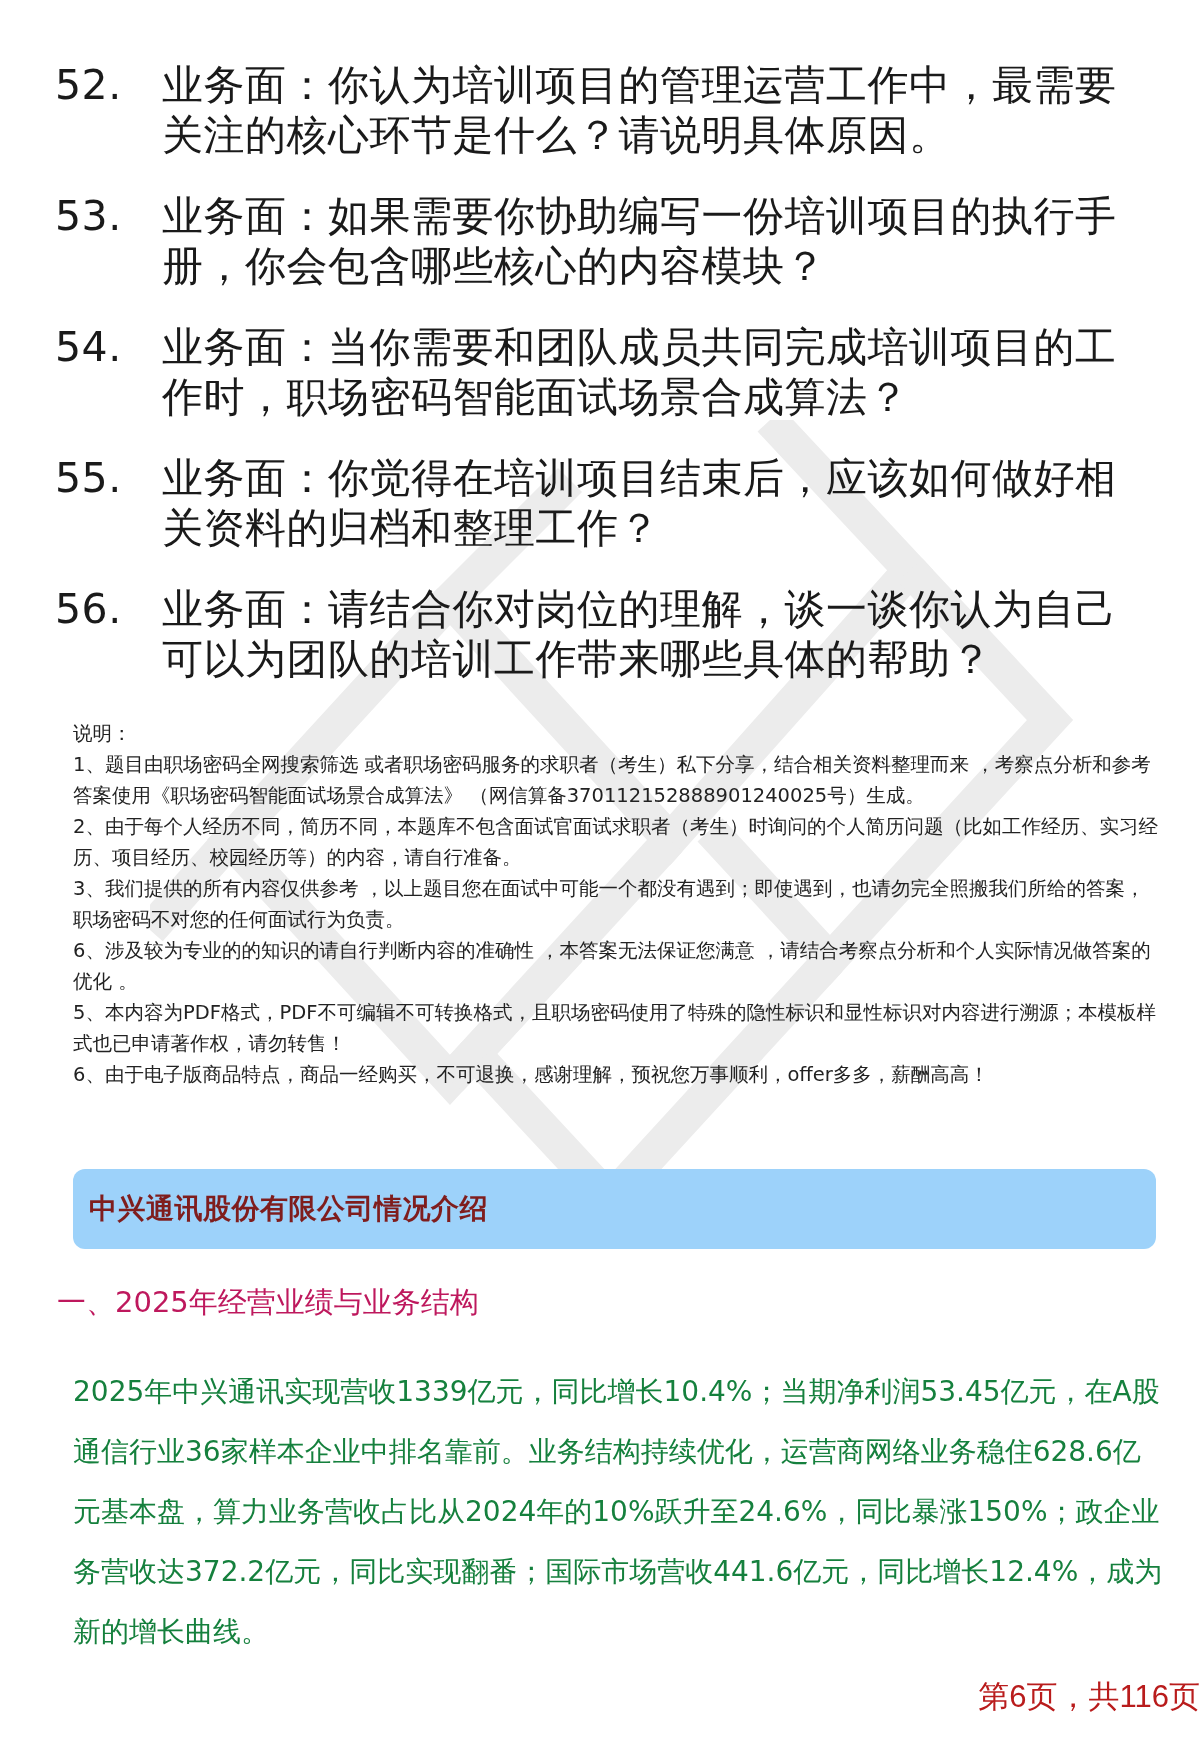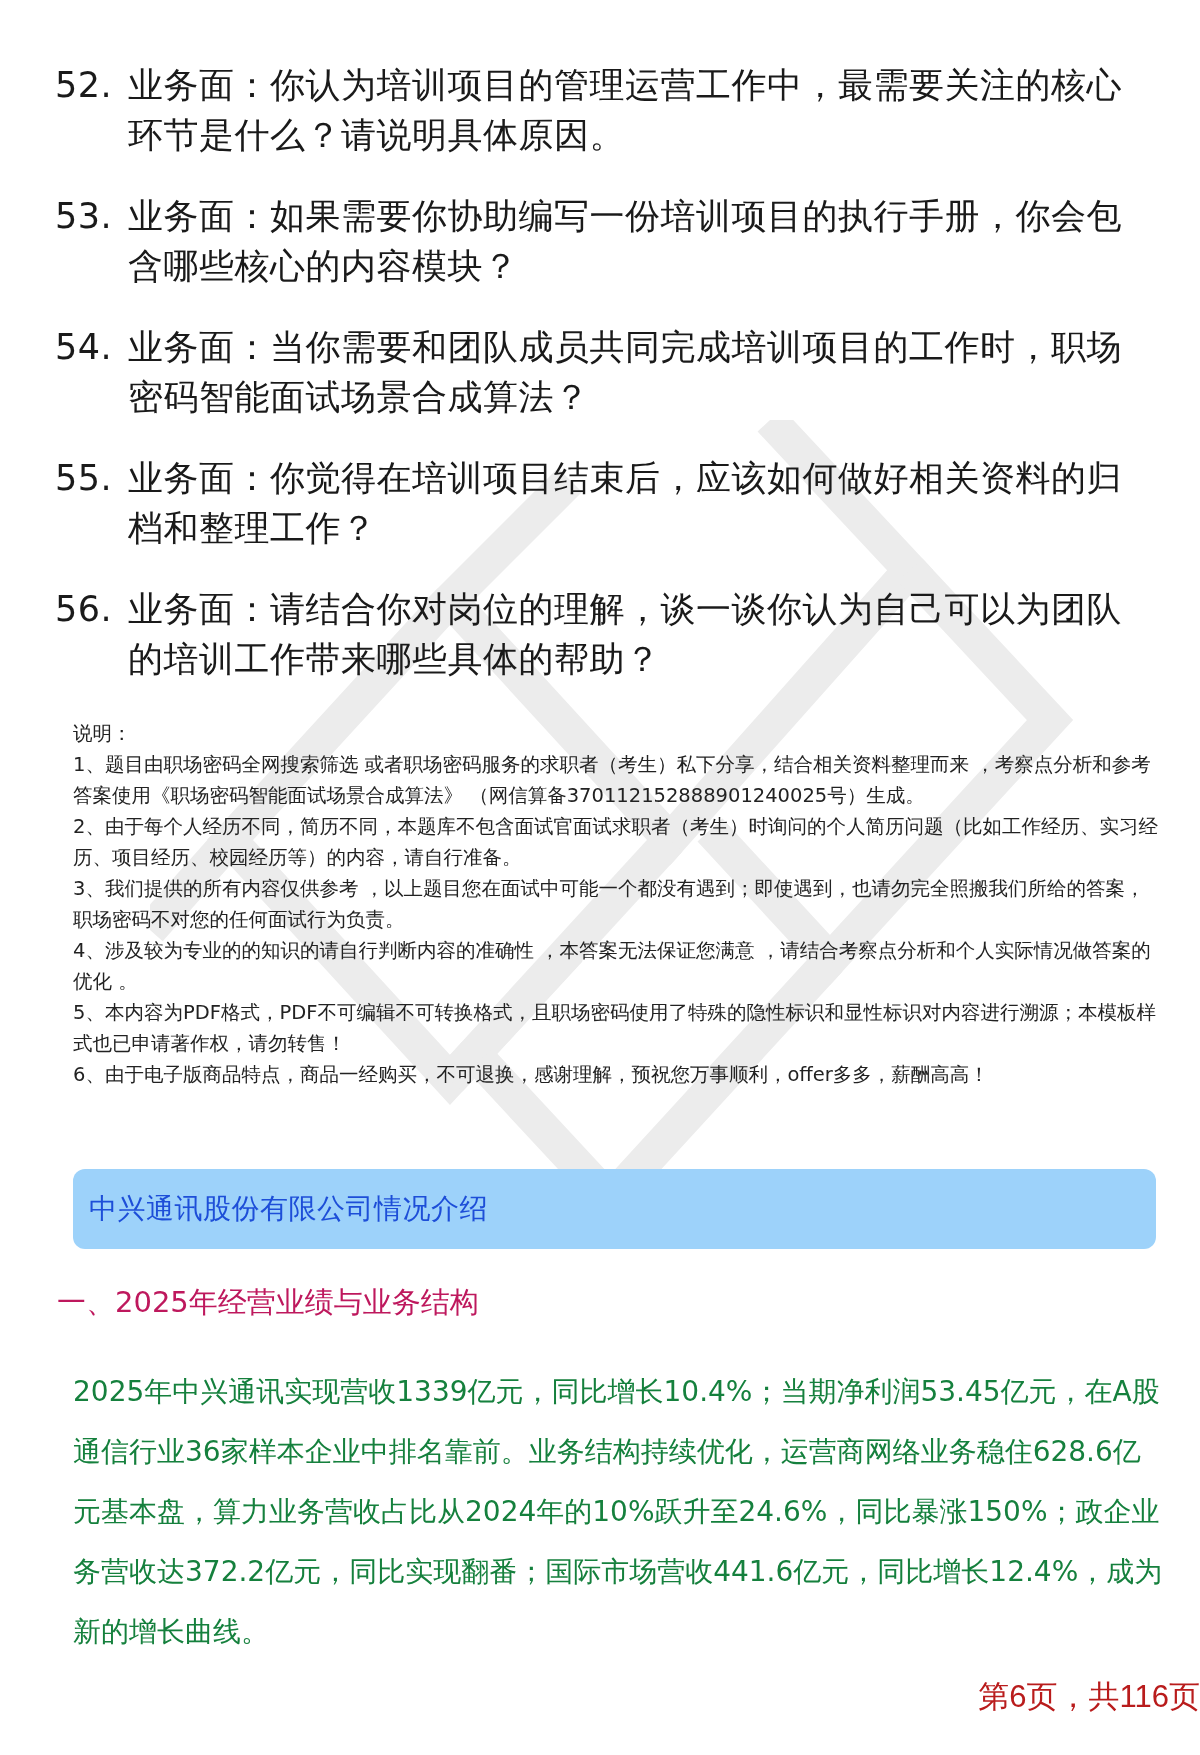--- a/index.html
+++ b/index.html
@@ -29,24 +29,25 @@
       z-index: 1;
     }
     .questions {
       position: absolute;
       left: 55px;
       top: 60px;
       width: 1090px;
     }
     .question {
       display: flex;
-      font-size: 35px;
+      font-size: 41px;
       line-height: 50px;
       margin-bottom: 31px;
       letter-spacing: 0.5px;
+      gap: 34px;
     }
     .q-num {
       width: 73px;
       flex: 0 0 73px;
     }
     .q-text {
       flex: 1;
     }
     .notes {
       position: absolute;
@@ -67,22 +68,22 @@
       width: 1083px;
       height: 80px;
       background: #9dd2fa;
       border-radius: 12px;
       display: flex;
       align-items: center;
     }
     .section-banner .banner-title {
       margin-left: 16px;
       font-size: 28px;
-      font-weight: normal;
-      color: #1d4ed8;
+      font-weight: bold;
+      color: #7f1d1d;
       letter-spacing: 0.5px;
     }
     .subheading {
       position: absolute;
       left: 57px;
       top: 1282px;
       font-size: 29px;
       line-height: 40px;
       color: #be185d;
     }
@@ -144,21 +145,21 @@
       <span class="q-num">56.</span>
       <span class="q-text">业务面：请结合你对岗位的理解，谈一谈你认为自己可以为团队的培训工作带来哪些具体的帮助？</span>
     </div>
   </div>
 
   <div class="notes">
     <p>说明：</p>
     <p>1、题目由职场密码全网搜索筛选 或者职场密码服务的求职者（考生）私下分享，结合相关资料整理而来 ，考察点分析和参考答案使用《职场密码智能面试场景合成算法》 （网信算备370112152888901240025号）生成。</p>
     <p>2、由于每个人经历不同，简历不同，本题库不包含面试官面试求职者（考生）时询问的个人简历问题（比如工作经历、实习经历、项目经历、校园经历等）的内容，请自行准备。</p>
     <p>3、我们提供的所有内容仅供参考 ，以上题目您在面试中可能一个都没有遇到；即使遇到，也请勿完全照搬我们所给的答案，职场密码不对您的任何面试行为负责。</p>
-    <p>4、涉及较为专业的的知识的请自行判断内容的准确性 ，本答案无法保证您满意 ，请结合考察点分析和个人实际情况做答案的优化 。</p>
+    <p>6、涉及较为专业的的知识的请自行判断内容的准确性 ，本答案无法保证您满意 ，请结合考察点分析和个人实际情况做答案的优化 。</p>
     <p>5、本内容为PDF格式，PDF不可编辑不可转换格式，且职场密码使用了特殊的隐性标识和显性标识对内容进行溯源；本模板样式也已申请著作权，请勿转售！</p>
     <p>6、由于电子版商品特点，商品一经购买，不可退换，感谢理解，预祝您万事顺利，offer多多，薪酬高高！</p>
   </div>
 
   <div class="section-banner">
     <span class="banner-title">中兴通讯股份有限公司情况介绍</span>
   </div>
 
   <div class="subheading">一、2025年经营业绩与业务结构</div>
 

